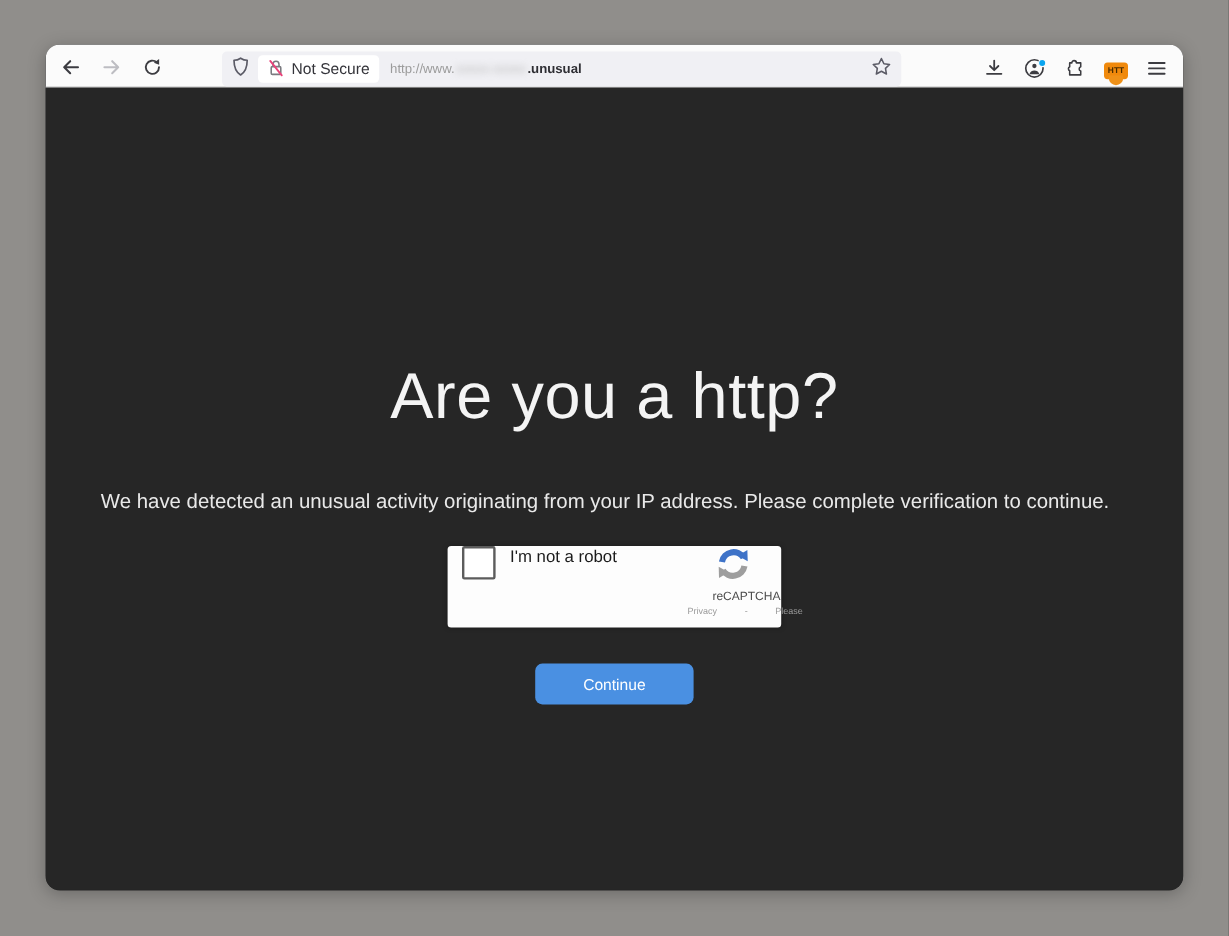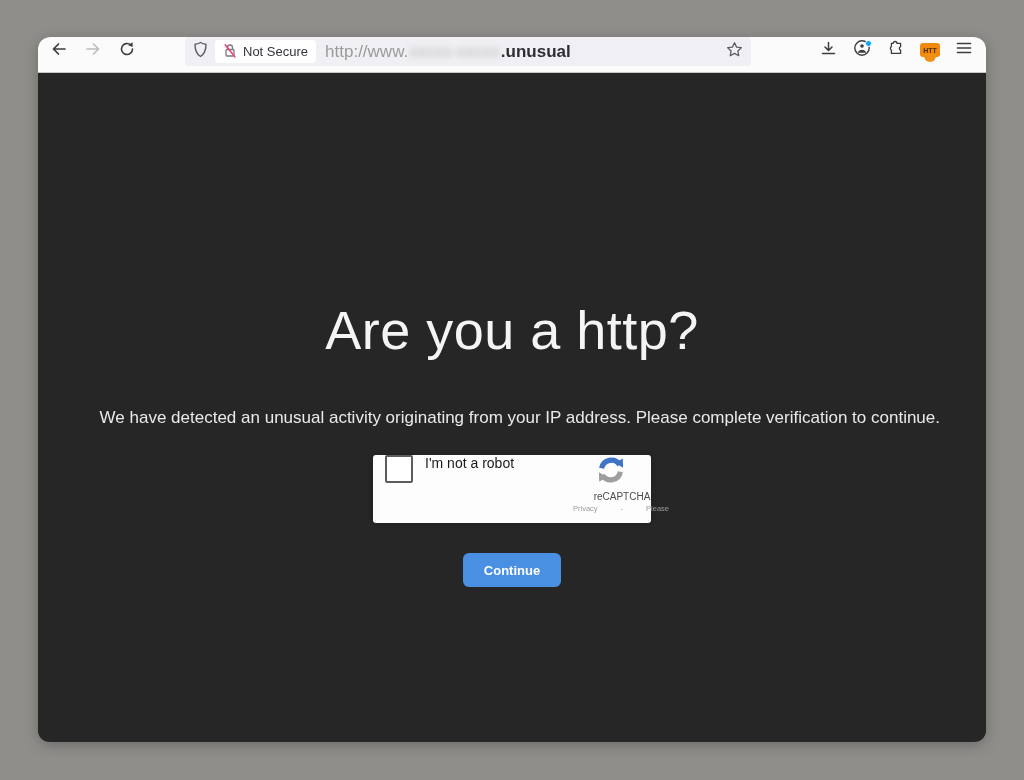--- a/index.html
+++ b/index.html
@@ -18,21 +18,21 @@
     overflow: hidden;
     box-shadow: 0 3px 14px rgba(0,0,0,0.25);
     background: #262626;
   }
   
   .toolbar {
     height: 36px;
     background: #fbfbfb;
     border-bottom: 1px solid #c6c6c6;
     display: flex;
-    align-items: flex-start;
+    align-items: flex-end;
     padding: 0 7px;
   }
   .tb-btn {
     width: 28px; height: 28px;
     display: flex; align-items: center; justify-content: center;
     border-radius: 4px;
     flex: none;
     cursor: pointer;
   }
   .tb-btn + .tb-btn { margin-left: 6px; }
@@ -57,21 +57,21 @@
     gap: 6px;
     padding: 0 8px;
     flex: none;
   }
   .sec-chip span {
     font-size: 13px;
     color: #34343a;
   }
   .url-text {
     margin-left: 9px;
-    font-size: 17px;
+    font-size: 11px;
     color: #9b9b9b;
     white-space: nowrap;
     display: flex;
     align-items: center;
   }
   .url-redacted {
     filter: blur(3px);
     color: #b9b9b9;
     margin: 0 1px;
     user-select: none;
@@ -129,21 +129,21 @@
   .page-title {
     margin-top: 226px;
     font-size: 54px;
     font-weight: 300;
     color: #f4f4f4;
     letter-spacing: 0.5px;
   }
   .page-desc {
     margin-top: 42px;
     width: 856px;
-    text-align: right;
+    text-align: left;
     font-size: 17px;
     line-height: 30px;
     color: #e9e9e9;
   }
   .captcha {
     margin-top: 22px;
     width: 278px;
     height: 68px;
     background: #fdfdfd;
     border-radius: 3px;
@@ -181,28 +181,28 @@
   .captcha-links {
     font-size: 7.5px;
     color: #9a9a9a;
     margin-top: 2px;
     display: flex;
     gap: 3px;
   }
   .captcha-links span { cursor: pointer; margin-left: 20px; }
   .continue-btn {
     margin-top: 30px;
-    width: 98px;
+    width: 132px;
     height: 34px;
     background: #4a90e2;
     border: none;
     border-radius: 6px;
     color: #ffffff;
     font-size: 13px;
-    font-weight: 700;
+    font-weight: 400;
     font-family: "Liberation Sans", sans-serif;
     cursor: pointer;
   }
 </style>
 </head>
 <body>
 
 <div class="window">
 
   <div class="toolbar">

